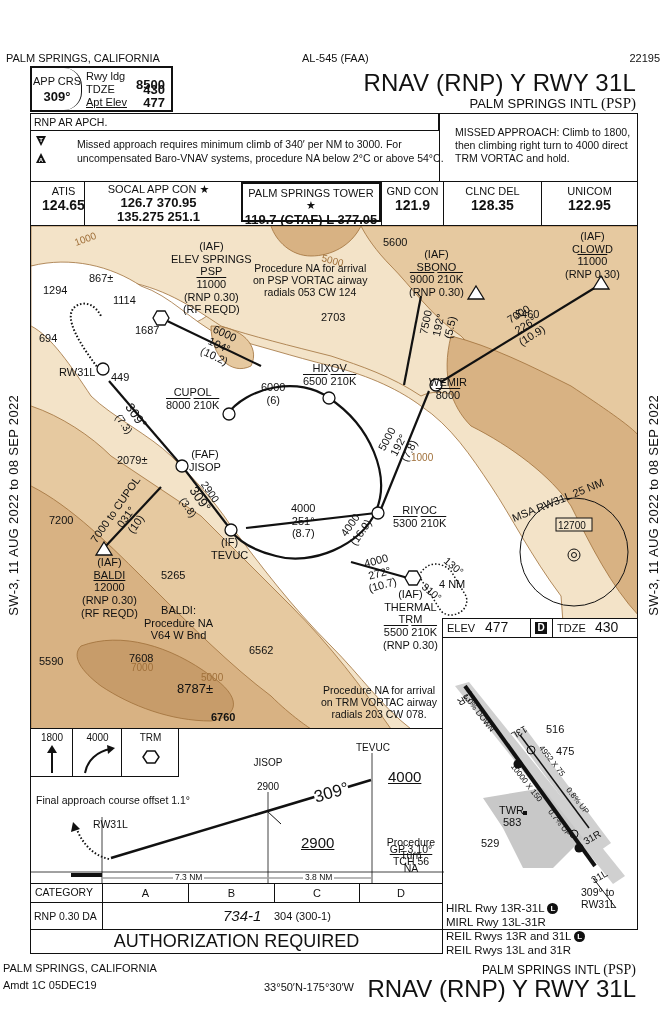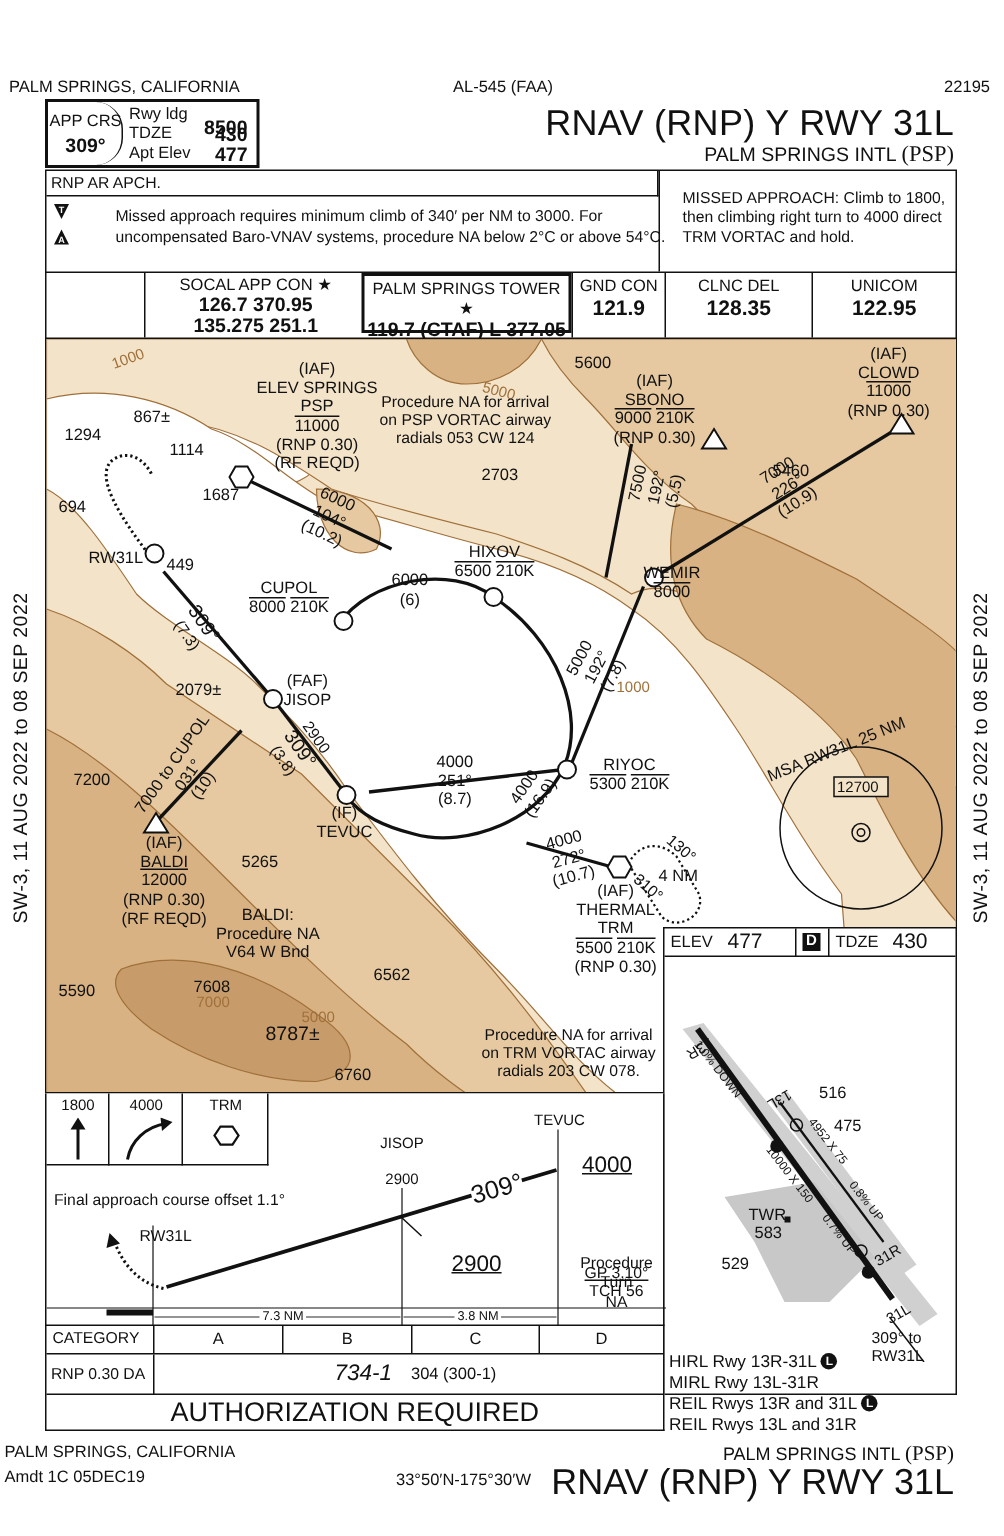--- a/index.html
+++ b/index.html
@@ -31,21 +31,21 @@
 
 <div class="box" style="left:30px;top:66px;width:143px;height:46px;border-width:2px;">
   <div class="abs" style="left:0;top:0;width:50px;height:100%;border-right:1px solid #111;border-radius:18px;">
     <div class="t c" style="left:0;width:50px;top:7px;font-size:11px;">APP CRS</div>
     <div class="t c bold" style="left:0;width:50px;top:22px;font-size:13px;">309°</div>
   </div>
   <div class="t" style="left:54px;top:2px;font-size:11px;">Rwy ldg</div>
   <div class="t bold" style="right:6px;top:10px;font-size:13px;">8500</div>
   <div class="t" style="left:54px;top:15px;font-size:11px;">TDZE</div>
   <div class="t bold" style="right:6px;top:15px;font-size:13px;">430</div>
-  <div class="t" style="left:54px;top:28px;font-size:11px;">Apt Elev</div>
+  <div class="t" style="left:54px;top:28px;font-size:11px;text-decoration:underline;">Apt Elev</div>
   <div class="t bold" style="right:6px;top:28px;font-size:13px;">477</div>
 </div>
 
 <div class="t" style="right:33px;top:70px;font-size:24px;letter-spacing:0.2px;">RNAV (RNP) Y RWY 31L</div>
 <div class="t" style="right:33px;top:95px;font-size:13px;">
   <span>PALM SPRINGS INTL</span>
   <span style="font-family:'Liberation Serif',serif;font-size:15px;">(PSP)</span>
 </div>
 
 <div class="box" style="left:30px;top:113px;width:608px;height:69px;">
@@ -62,21 +62,25 @@
       <text x="6" y="10" font-size="6" fill="#fff" text-anchor="middle" font-family="Liberation Sans, sans-serif" font-weight="bold">A</text>
   </svg>
   <div class="t" style="left:46px;top:25px;font-size:10.5px;">Missed approach requires minimum climb of 340′ per NM to 3000. For</div>
   <div class="t" style="left:46px;top:39px;font-size:10.5px;">uncompensated Baro-VNAV systems, procedure NA below 2°C or above 54°C.</div>
   <div class="t" style="left:424px;top:13px;font-size:10.5px;">MISSED APPROACH:  Climb to 1800,</div>
   <div class="t" style="left:424px;top:26px;font-size:10.5px;">then climbing right turn to 4000 direct</div>
   <div class="t" style="left:424px;top:39px;font-size:10.5px;">TRM VORTAC and hold.</div>
 </div>
 
 <div class="box" style="left:30px;top:182px;width:608px;height:44px;border-top:none;">
-  <div class="freq-cell" style="left:65px;width:148px;">
+  <div class="freq-cell" style="left:0;width:65px;border-left:none;">
+    <div class="lbl">ATIS</div>
+    <div class="val">124.65</div>
+  </div>
+  <div class="freq-cell" style="left:53px;width:148px;">
     <div class="lbl" style="margin-top:1px;">SOCAL APP CON ★</div>
     <div class="val" style="font-size:13px;line-height:14px;">126.7  370.95</div>
     <div class="val" style="font-size:13px;line-height:14px;">135.275  251.1</div>
   </div>
   <div class="freq-cell" style="left:210px;width:140px;border:2px solid #111;height:40px;top:0;">
     <div class="lbl">PALM SPRINGS TOWER ★</div>
     <div class="val" style="font-size:13px;">119.7 (CTAF) L  377.05</div>
   </div>
   <div class="freq-cell" style="left:350px;width:62px;">
     <div class="lbl">GND CON</div>
@@ -296,21 +300,21 @@
   <div class="map-label" style="left:8px;top:106px;">694</div>
   <div class="map-label" style="left:82px;top:68px;">1114</div>
   <div class="map-label" style="left:104px;top:98px;">1687</div>
   <div class="map-label" style="left:80px;top:145px;">449</div>
   <div class="map-label" style="left:86px;top:228px;">2079±</div>
   <div class="map-label" style="left:18px;top:288px;">7200</div>
   <div class="map-label" style="left:110px;top:343px;margin-left:20px;">5265</div>
   <div class="map-label" style="left:8px;top:429px;">5590</div>
   <div class="map-label" style="left:98px;top:426px;">7608</div>
   <div class="map-label" style="left:146px;top:456px;font-size:13px;">8787±</div>
-  <div class="map-label" style="left:192px;top:485px;">6760</div>
+  <div class="map-label" style="left:180px;top:485px;font-weight:bold;">6760</div>
   <div class="map-label" style="left:218px;top:418px;">6562</div>
   <div class="map-label" style="left:352px;top:10px;">5600</div>
   <div class="map-label" style="left:290px;top:85px;">2703</div>
   <div class="map-label" style="left:484px;top:82px;">5460</div>
 
   <div class="map-label" style="left:478px;top:268px;transform:rotate(-22deg);">MSA RW31L 25 NM</div>
   <div class="map-label" style="left:527px;top:294px;font-size:10px;">12700</div>
 </div>
 
 <div class="box" style="left:442px;top:618px;width:196px;height:312px;">

